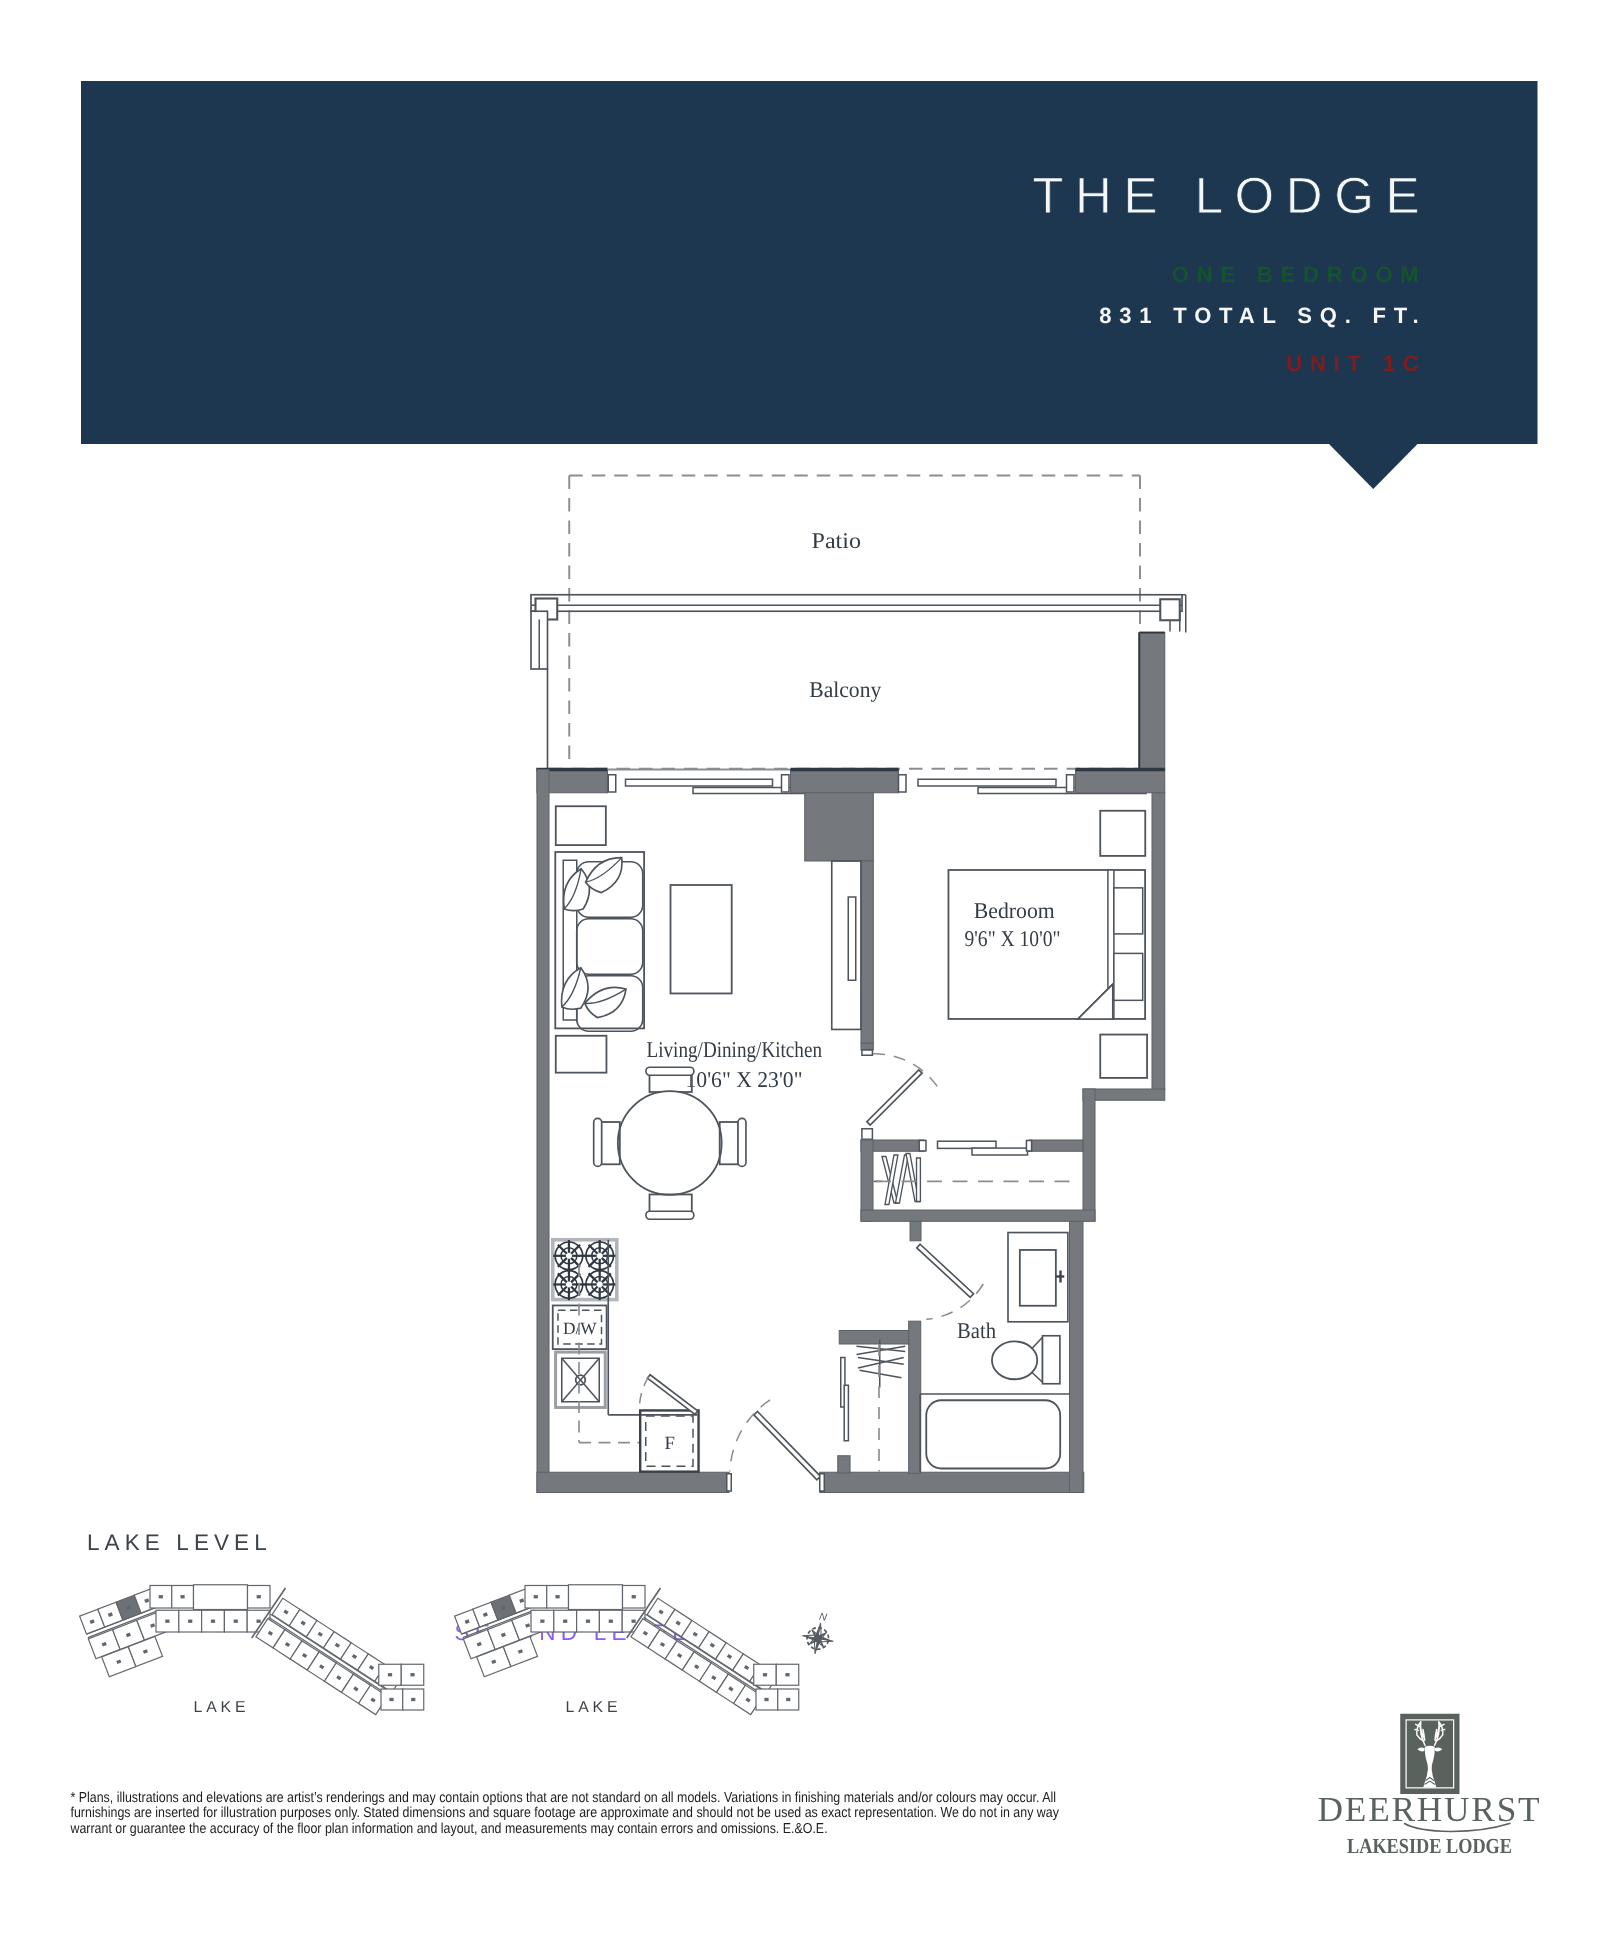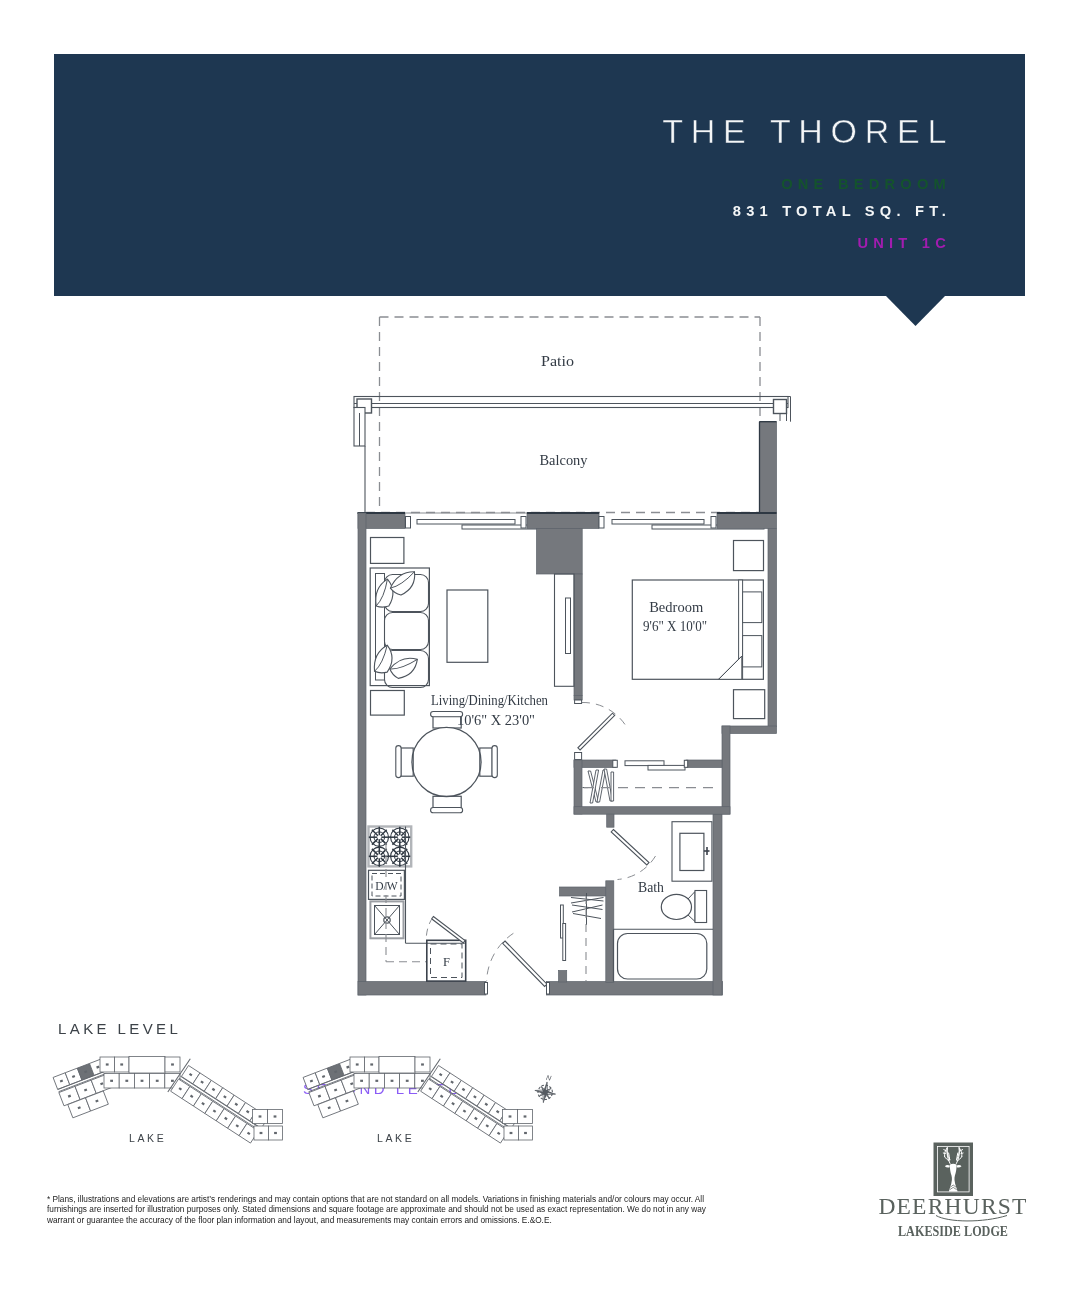--- a/index.html
+++ b/index.html
@@ -10,29 +10,29 @@
 </head>
 <body>
 
 <div class="abs" style="left:54px;top:54px;width:971px;height:242px;background:#1e3751;"></div>
 
 <svg class="abs" style="left:886px;top:296px;" width="59" height="30" viewBox="0 0 59 30">
   <path d="M0,0 L59,0 L29.5,30 Z" fill="#1e3751"></path>
 </svg>
 
 <div class="abs" style="left:0;top:112px;width:954px;text-align:right;color:#f4f6f7;
-     font-size:34px;letter-spacing:7.7px;font-weight:400;-webkit-text-stroke:0.55px #1e3751;">THE THOREL</div>
+     font-size:34px;letter-spacing:7.7px;font-weight:400;-webkit-text-stroke:0.55px #1e3751;">THE LODGE</div>
 
 <div class="abs" style="left:0;top:176px;width:951px;text-align:right;color:#14532d;
      font-size:14.7px;letter-spacing:5.2px;font-weight:700;">ONE BEDROOM</div>
 
 <div class="abs" style="left:0;top:203px;width:951px;text-align:right;color:#f4f6f7;
      font-size:14.7px;letter-spacing:5.2px;font-weight:700;">831 TOTAL SQ. FT.</div>
 
-<div class="abs" style="left:0;top:235px;width:951px;text-align:right;color:#a21caf;
+<div class="abs" style="left:0;top:235px;width:951px;text-align:right;color:#7f1d1d;
      font-size:14.7px;letter-spacing:5.2px;font-weight:700;">UNIT 1C</div>
 
 <svg class="abs" style="left:0;top:0;" width="1080" height="1296" viewBox="0 0 1080 1296">
 <defs>
 </defs>
 <g id="plan" stroke-linecap="butt">
 
 <g>
         <line x1="379.5" y1="317.0" x2="760.0" y2="317.0" stroke="#8a8d92" stroke-width="1.3" stroke-dasharray="9,6"></line>
         <line x1="379.5" y1="317.0" x2="379.5" y2="513.0" stroke="#8a8d92" stroke-width="1.3" stroke-dasharray="9,6"></line>

